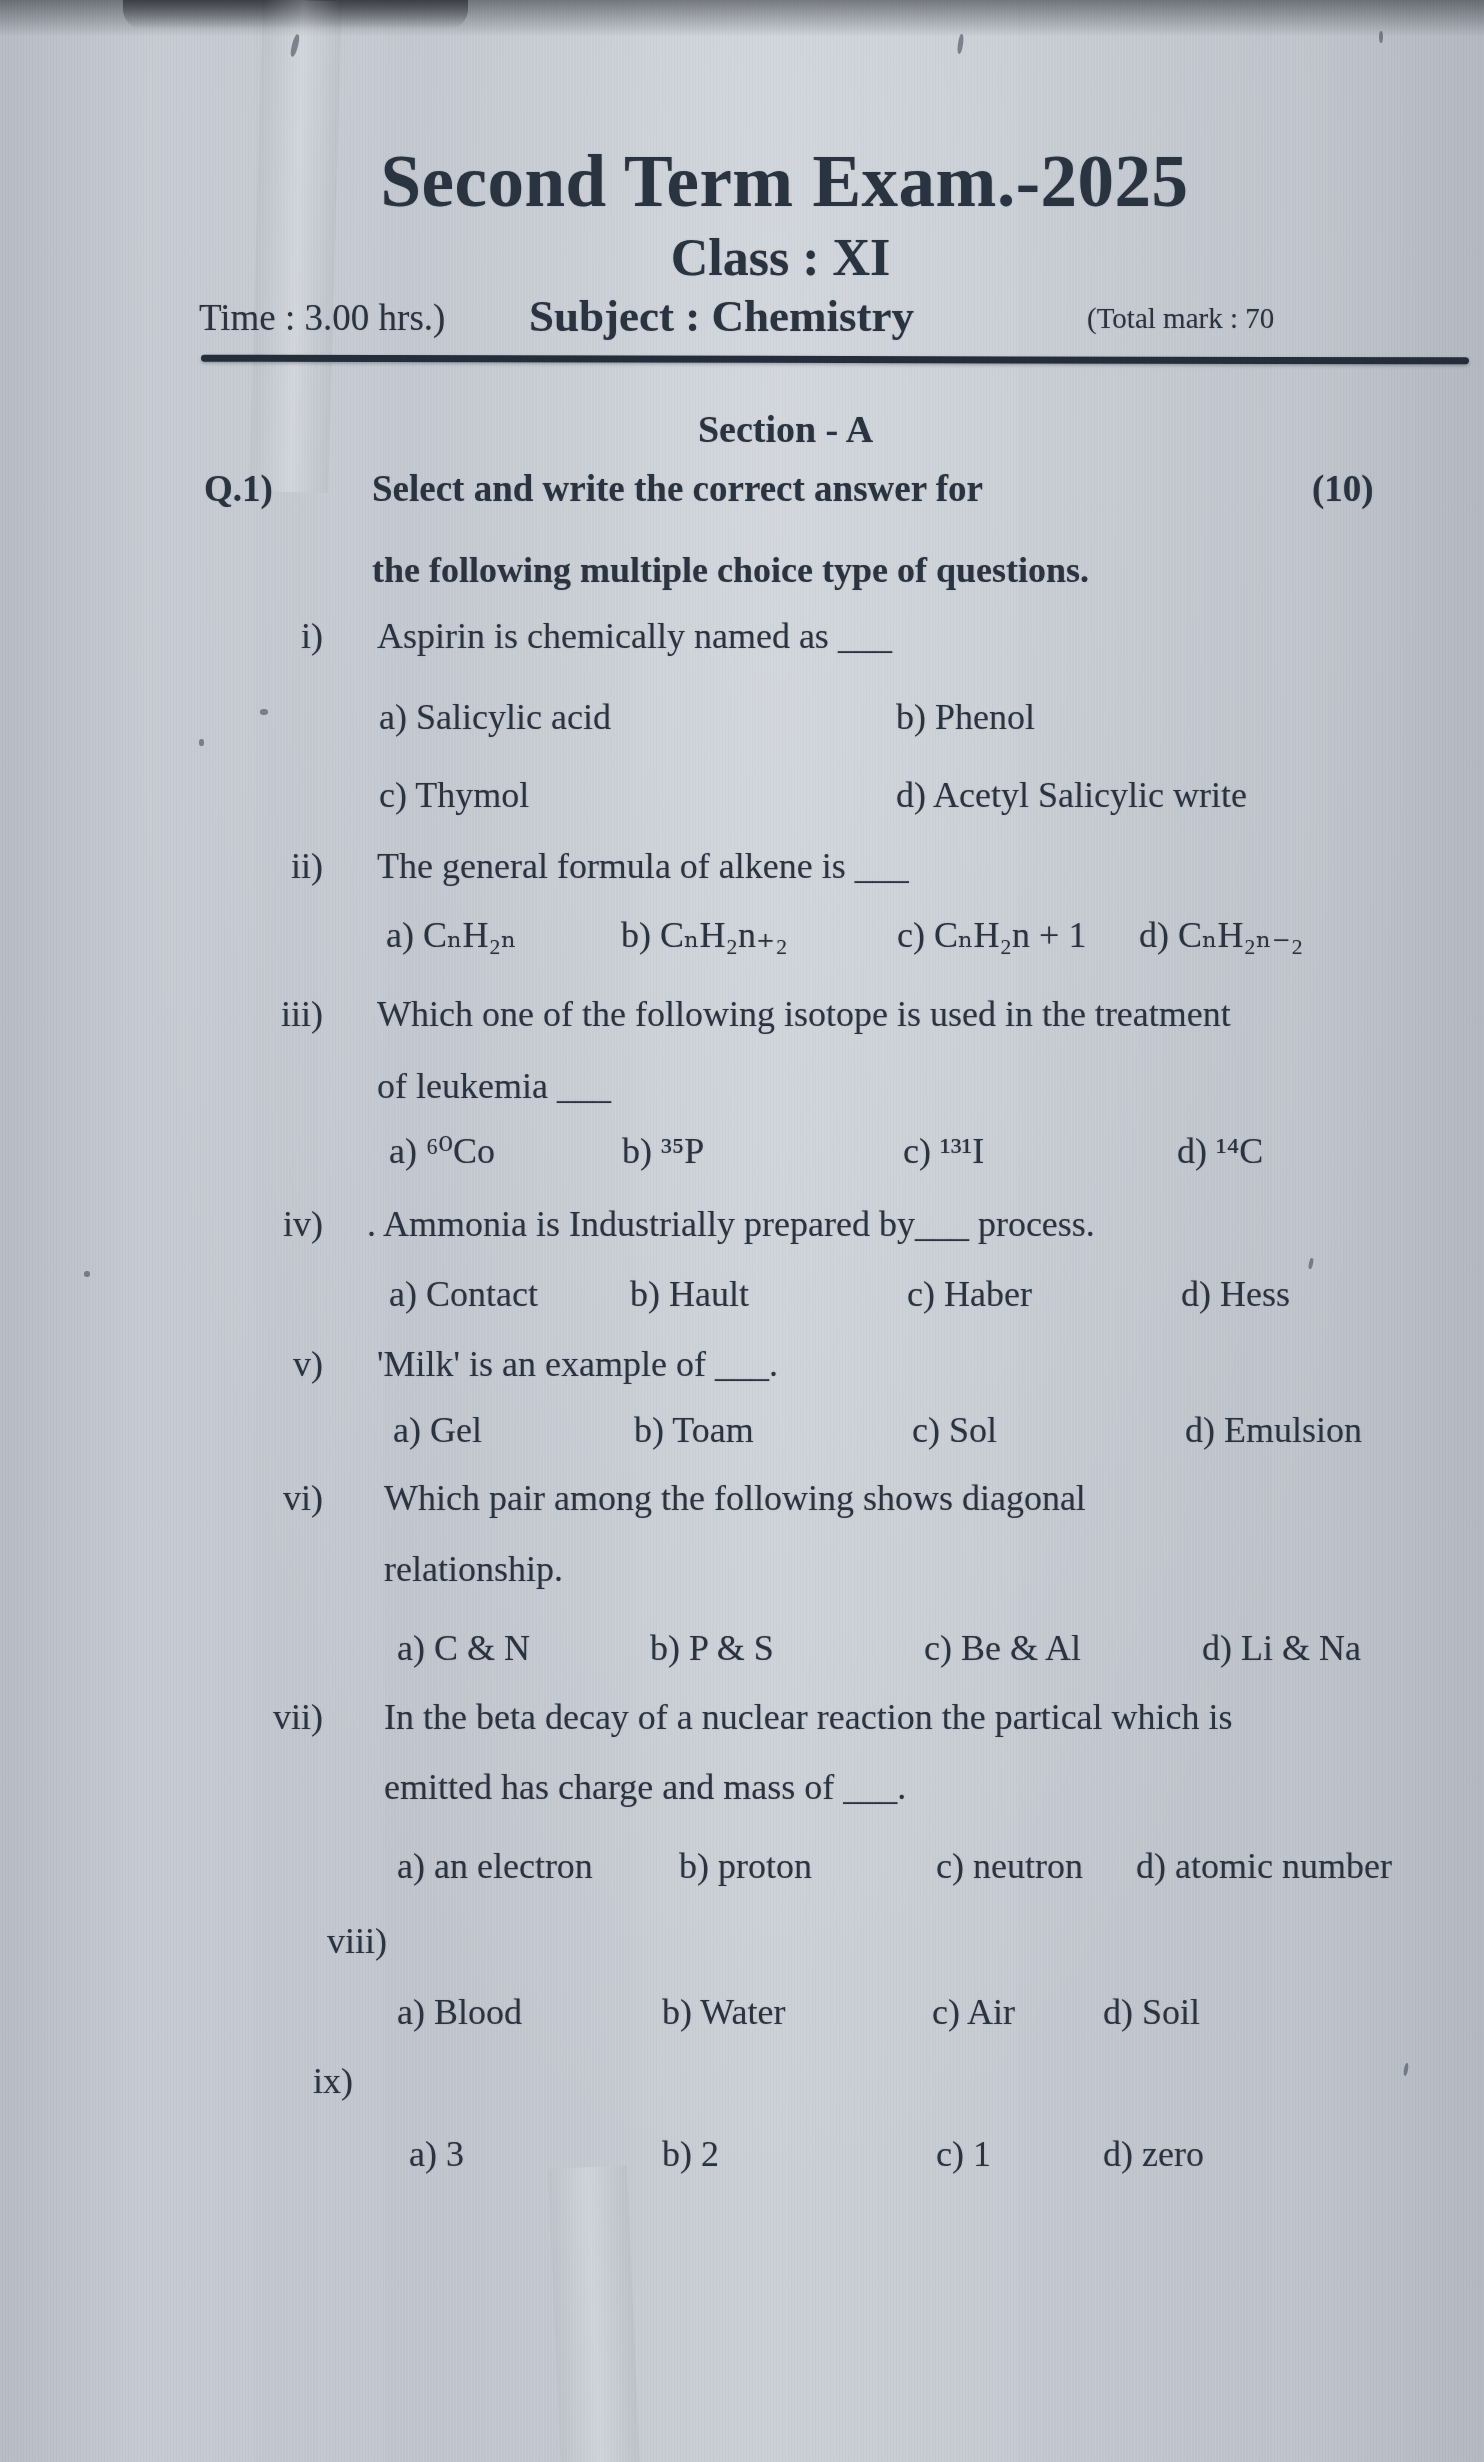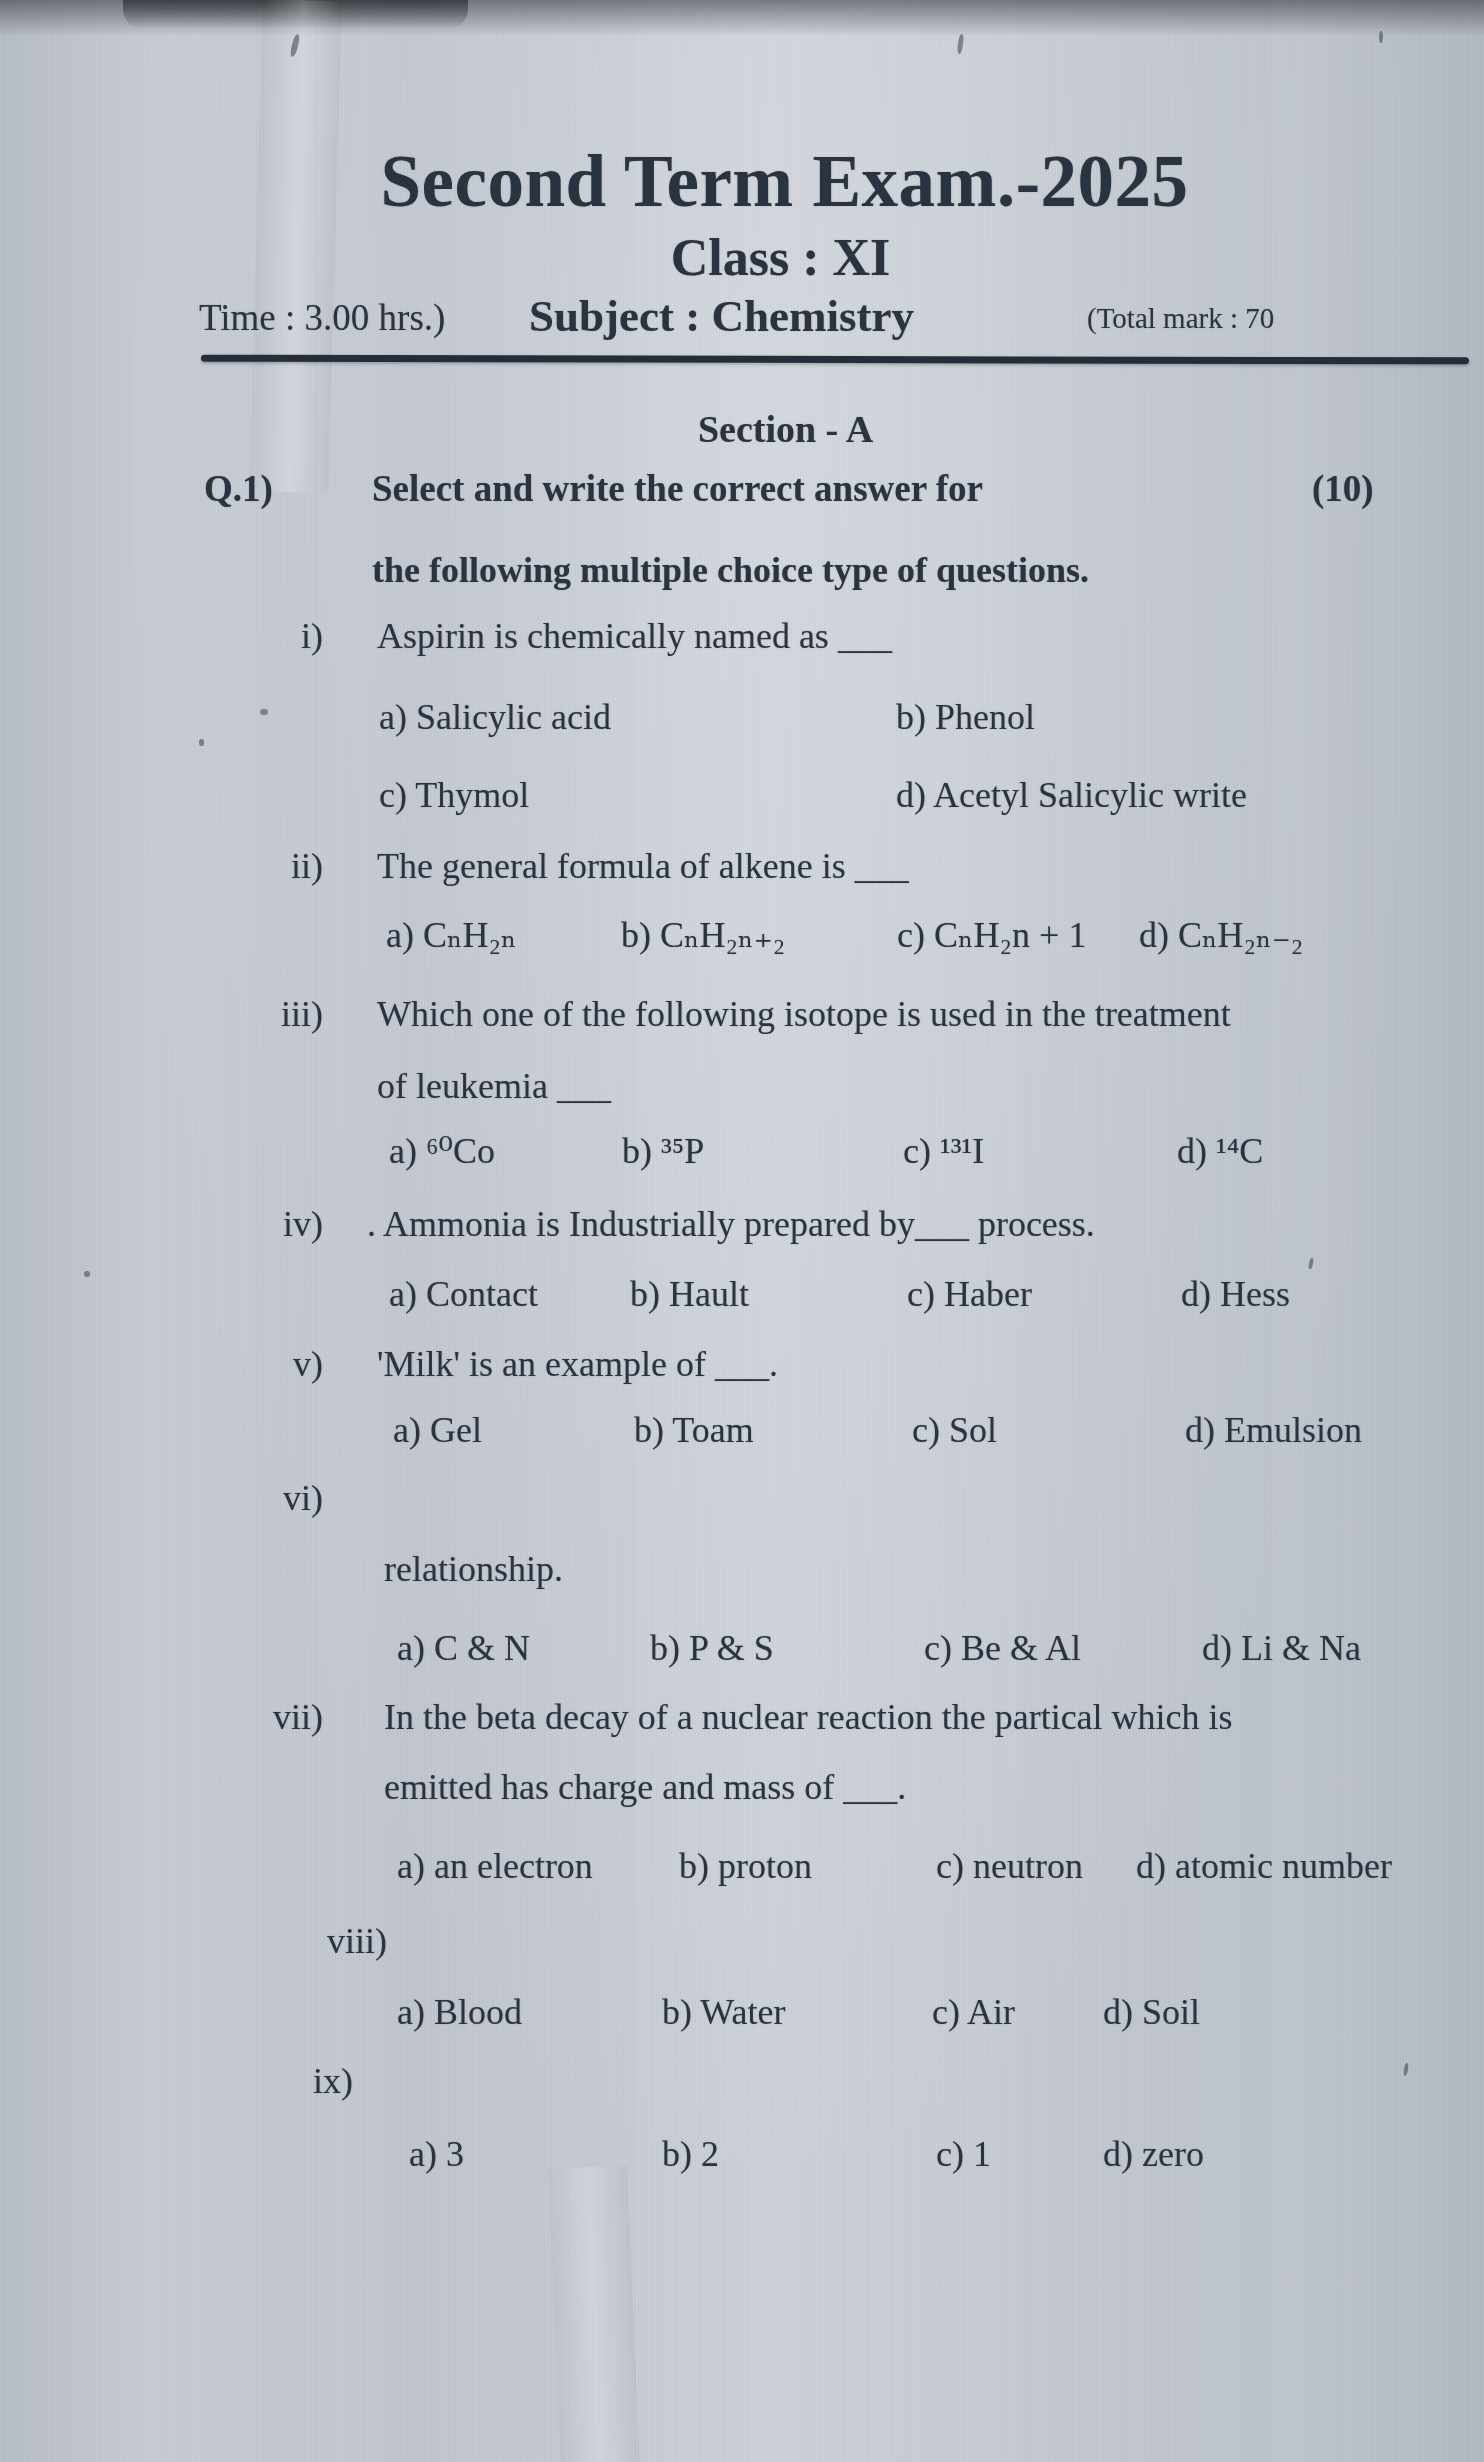--- a/index.html
+++ b/index.html
@@ -81,21 +81,21 @@
   <div class="abs ink qnum" style="top:618px">i)</div>
   <div class="abs ink qtext" style="top:618px;left:377px">Aspirin is chemically named as ___</div>
   <div class="abs ink opt" style="top:699px;left:379px">a) Salicylic acid</div>
   <div class="abs ink opt" style="top:699px;left:896px">b) Phenol</div>
   <div class="abs ink opt" style="top:777px;left:379px">c) Thymol</div>
   <div class="abs ink opt" style="top:777px;left:896px">d) Acetyl Salicylic write</div>
 
   <div class="abs ink qnum" style="top:848px">ii)</div>
   <div class="abs ink qtext" style="top:848px;left:377px">The general formula of alkene is ___</div>
   <div class="abs ink opt" style="top:917px;left:386px">a) CₙH₂ₙ</div>
-  <div class="abs ink opt" style="top:917px;left:621px">b) CₙH₂ₙ₊₂</div>
+  <div class="abs ink opt" style="top:917px;left:621px">b) CₙH₂n₊₂</div>
   <div class="abs ink opt" style="top:917px;left:897px">c) CₙH₂n + 1</div>
   <div class="abs ink opt" style="top:917px;left:1139px">d) CₙH₂ₙ₋₂</div>
 
   <div class="abs ink qnum" style="top:996px">iii)</div>
   <div class="abs ink qtext" style="top:996px;left:377px">Which one of the following isotope is used in the treatment</div>
   <div class="abs ink qtext" style="top:1068px;left:377px">of leukemia ___</div>
   <div class="abs ink opt" style="top:1133px;left:389px">a) ⁶⁰Co</div>
   <div class="abs ink opt" style="top:1133px;left:622px">b) ³⁵P</div>
   <div class="abs ink opt" style="top:1133px;left:903px">c) ¹³¹I</div>
   <div class="abs ink opt" style="top:1133px;left:1177px">d) ¹⁴C</div>
@@ -108,20 +108,21 @@
   <div class="abs ink opt" style="top:1276px;left:1181px">d) Hess</div>
 
   <div class="abs ink qnum" style="top:1346px">v)</div>
   <div class="abs ink qtext" style="top:1346px;left:377px">'Milk' is an example of ___.</div>
   <div class="abs ink opt" style="top:1412px;left:393px">a) Gel</div>
   <div class="abs ink opt" style="top:1412px;left:634px">b) Toam</div>
   <div class="abs ink opt" style="top:1412px;left:912px">c) Sol</div>
   <div class="abs ink opt" style="top:1412px;left:1185px">d) Emulsion</div>
 
   <div class="abs ink qnum" style="top:1480px">vi)</div>
+  <div class="abs ink qtext" style="top:1480px;left:384px">Which pair among the following shows diagonal</div>
   <div class="abs ink qtext" style="top:1551px;left:384px">relationship.</div>
   <div class="abs ink opt" style="top:1630px;left:397px">a) C &amp; N</div>
   <div class="abs ink opt" style="top:1630px;left:650px">b) P &amp; S</div>
   <div class="abs ink opt" style="top:1630px;left:924px">c) Be &amp; Al</div>
   <div class="abs ink opt" style="top:1630px;left:1202px">d) Li &amp; Na</div>
 
   <div class="abs ink qnum" style="top:1699px">vii)</div>
   <div class="abs ink qtext" style="top:1699px;left:384px">In the beta decay of a nuclear reaction the partical which is</div>
   <div class="abs ink qtext" style="top:1769px;left:384px">emitted has charge and mass of ___.</div>
   <div class="abs ink opt" style="top:1848px;left:397px">a) an electron</div>

